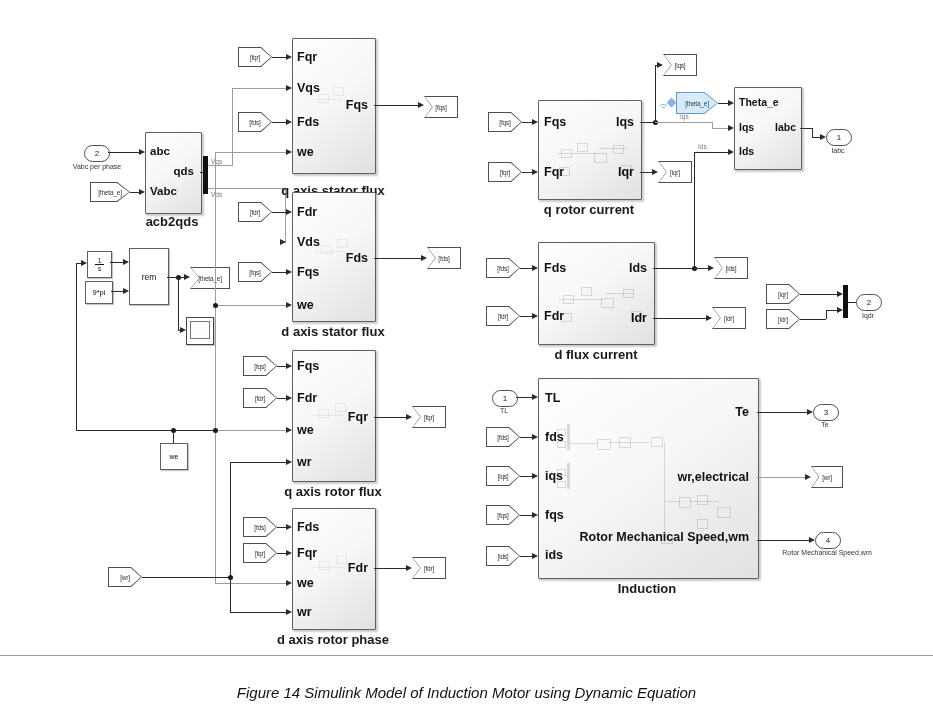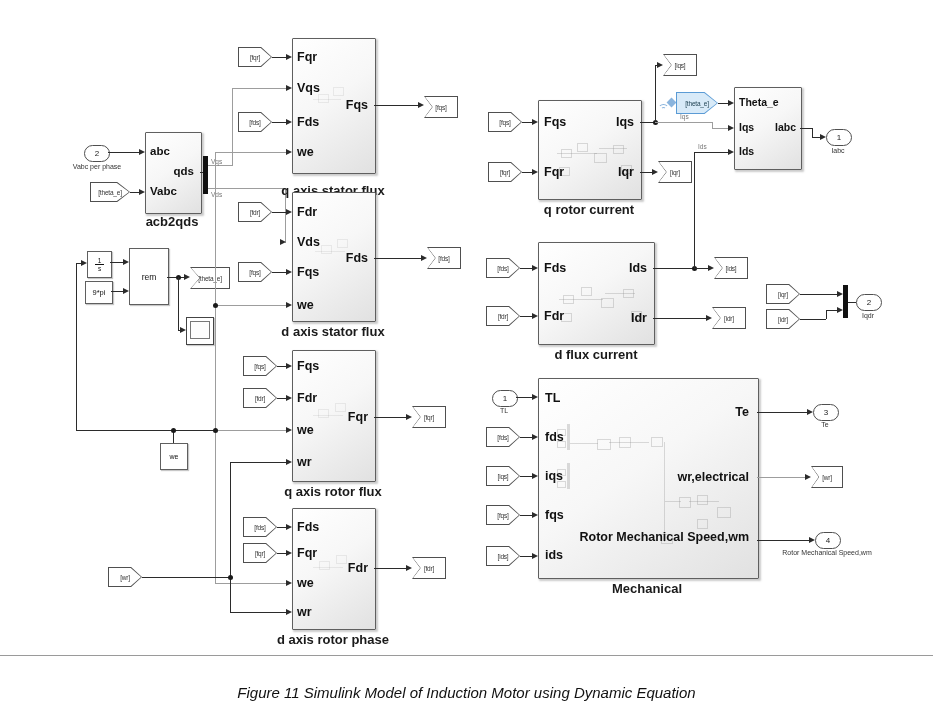--- a/index.html
+++ b/index.html
@@ -429,21 +429,21 @@
     <span class="prev" style="left:122px;top:155px;width:10px;height:8px;"></span>
   </div>
   <div class="pin" style="left:545px;top:392px;">TL</div>
   <div class="pin" style="left:545px;top:431px;">fds</div>
   <div class="pin" style="left:545px;top:470px;">iqs</div>
   <div class="pin" style="left:545px;top:509px;">fqs</div>
   <div class="pin" style="left:545px;top:549px;">ids</div>
   <div class="pin r" style="left:701px;top:406px;width:48px;">Te</div>
   <div class="pin r" style="left:620px;top:471px;width:129px;">wr,electrical</div>
   <div class="pin r" style="left:560px;top:531px;width:189px;">Rotor Mechanical Speed,wm</div>
-  <div class="btitle" style="left:587px;top:581px;width:120px;">Mechanical</div>
+  <div class="btitle" style="left:587px;top:581px;width:120px;">Induction</div>
 
   <div class="w" style="left:757px;top:412px;width:50px;height:1px;"></div>
   <div class="arr" style="left:807px;top:408.5px;"></div>
   <div class="oval" style="left:813px;top:404px;width:24px;height:15px;">
       <span>3</span>
     </div>
   <div class="plabel" style="left:801px;top:421px;width:48px;">Te</div>
 
   <div class="wl" style="left:757px;top:477px;width:48px;height:1px;"></div>
   <div class="arr" style="left:805px;top:473.5px;"></div>
@@ -452,14 +452,14 @@
     </div>
 
   <div class="w" style="left:757px;top:540px;width:52px;height:1px;"></div>
   <div class="arr" style="left:809px;top:536.5px;"></div>
   <div class="oval" style="left:815px;top:532px;width:24px;height:15px;">
       <span>4</span>
     </div>
   <div class="plabel" style="left:762px;top:549px;width:130px;">Rotor Mechanical Speed,wm</div>
 
   <div class="sep" style="top:655px;"></div>
-  <div class="caption" style="top:684px;">Figure 11  Simulink Model of Induction Motor using Dynamic Equation</div>
+  <div class="caption" style="top:684px;">Figure 14  Simulink Model of Induction Motor using Dynamic Equation</div>
 </div>
 
 </body></html>

